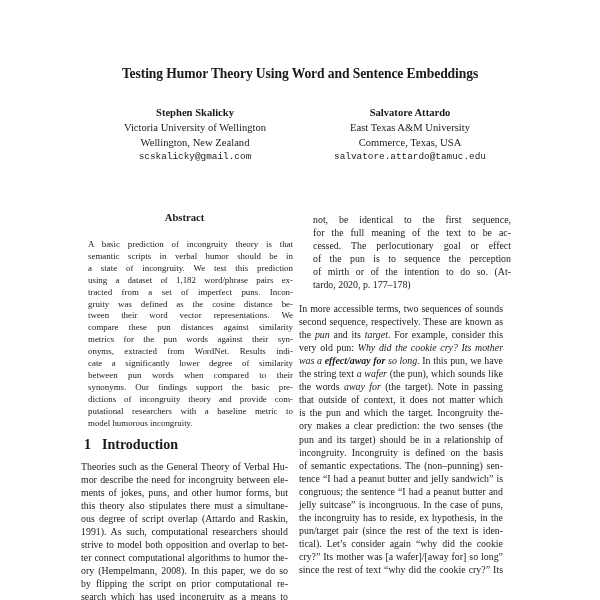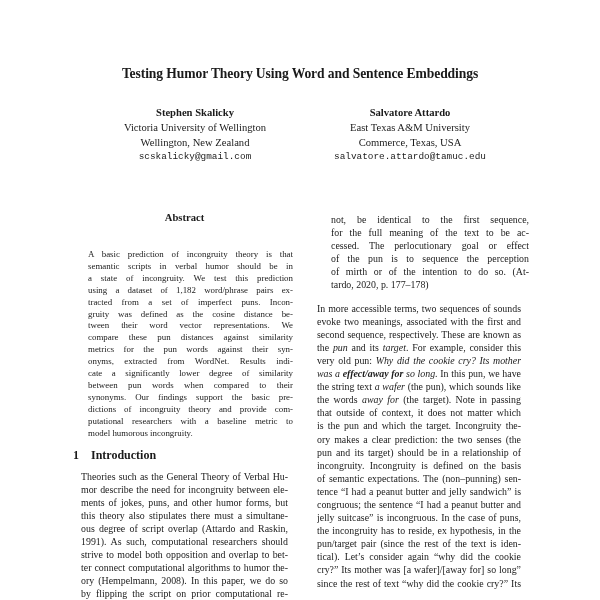--- a/index.html
+++ b/index.html
@@ -14,31 +14,31 @@
     }
     .author {
       position: absolute; top: 106px; text-align: center; font-size: 10.6px; line-height: 14.8px;
     }
     .author .name { font-weight: bold; }
     .author .email { font-family: "Liberation Mono", "DejaVu Sans Mono", monospace; font-size: 9.4px; }
     .author-1 { left: 95px; width: 200px; }
     .author-2 { left: 300px; width: 220px; }
 
     .col-left { position: absolute; left: 73px; top: 211px; width: 223px; }
-    .col-right { position: absolute; left: 309px; top: 211px; width: 220px; }
+    .col-right { position: absolute; left: 291px; top: 211px; width: 220px; }
 
     .abstract-heading {
-      text-align: center; font-weight: bold; font-size: 10.6px; margin: 0 0 24px 0; line-height: 14px;
+      text-align: center; font-weight: bold; font-size: 10.6px; margin: 0 0 14px 0; line-height: 14px;
     }
     .abstract-body {
       margin: 10px 0 0 15px; width: 205px; font-size: 8.9px; line-height: 11.9px;
       text-align: justify; hyphens: manual;
     }
     .section-heading {
-      font-weight: bold; font-size: 12px; margin: 8px 0 6px 0; line-height: 14px;
+      font-weight: bold; font-size: 14px; margin: 8px 0 6px 11px; line-height: 14px;
     }
     .section-heading .num { display: inline-block; width: 18px; }
     .body-text {
       font-size: 9.9px; line-height: 13.1px; text-align: justify; margin: 8px;
     }
     .quote {
       margin: 2px 0 10px 22px; width: 198px; font-size: 9.9px; line-height: 13.1px; text-align: justify;
     }
     .line { display: block; text-align: justify; text-align-last: justify; white-space: nowrap; overflow: hidden; }
     .line.last { text-align-last: left; }
@@ -108,21 +108,20 @@
     <span class="line">not, be identical to the first sequence,</span>
     <span class="line">for the full meaning of the text to be ac-</span>
     <span class="line">cessed. The perlocutionary goal or effect</span>
     <span class="line">of the pun is to sequence the perception</span>
     <span class="line">of mirth or of the intention to do so. (At-</span>
     <span class="line last">tardo, 2020, p. 177–178)</span>
   </div>
 
   <div class="body-text">
     <span class="line">In more accessible terms, two sequences of sounds</span>
-    <span class="line">evoke two meanings, associated with the first and</span>
     <span class="line">second sequence, respectively. These are known as</span>
     <span class="line"><span>the </span><em>pun</em><span> and its </span><em>target</em><span>. For example, consider this</span></span>
     <span class="line"><span>very old pun: </span><em>Why did the cookie cry? Its mother</em></span>
     <span class="line"><em>was a </em><span class="bi">effect/away for</span><em> so long</em><span>. In this pun, we have</span></span>
     <span class="line"><span>the string text </span><em>a wafer</em><span> (the pun), which sounds like</span></span>
     <span class="line"><span>the words </span><em>away for</em><span> (the target). Note in passing</span></span>
     <span class="line">that outside of context, it does not matter which</span>
     <span class="line">is the pun and which the target. Incongruity the-</span>
     <span class="line">ory makes a clear prediction: the two senses (the</span>
     <span class="line">pun and its target) should be in a relationship of</span>

